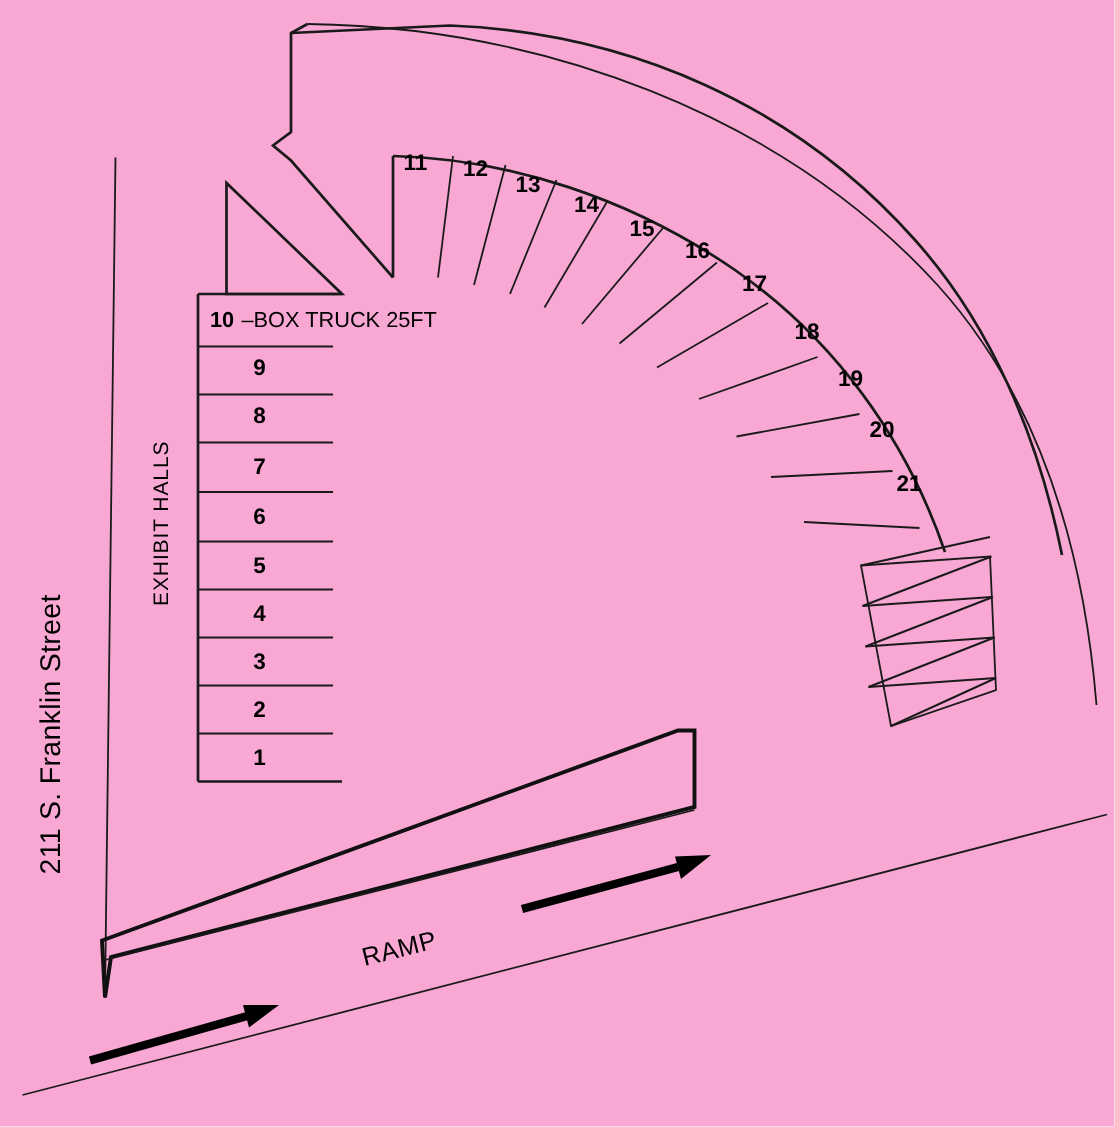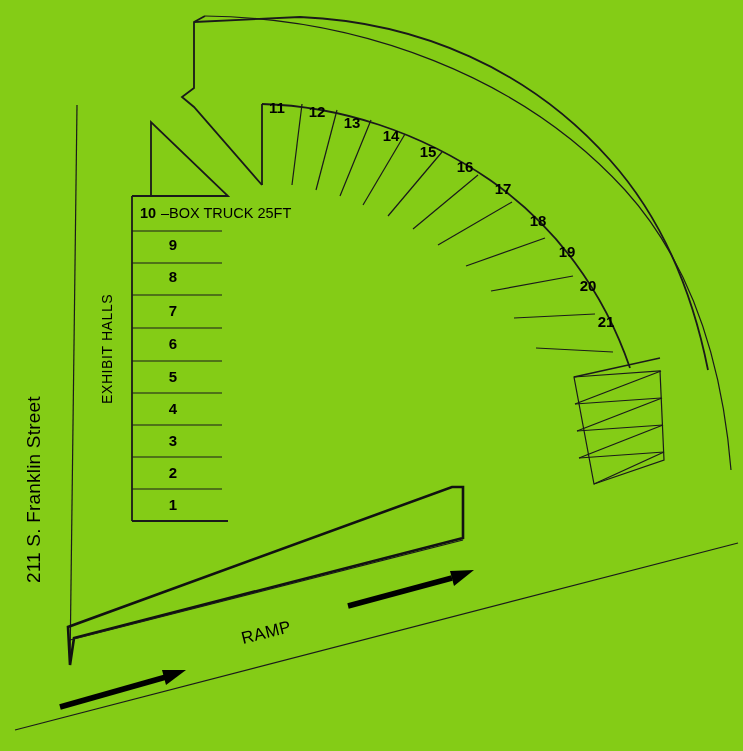--- a/index.html
+++ b/index.html
@@ -7,21 +7,21 @@
     padding: 0;
     background: #ffffff;
   }
   body {
     font-family: "Liberation Sans", sans-serif;
   }
   #map-root {
     position: relative;
     width: 743px;
     height: 751px;
-    background: #84cc16;
+    background: #f9a8d4;
     overflow: hidden;
   }
   #map-svg {
     position: absolute;
     top: 0;
     left: 0;
     width: 743px;
     height: 751px;
   }
   .stroke-thin {

